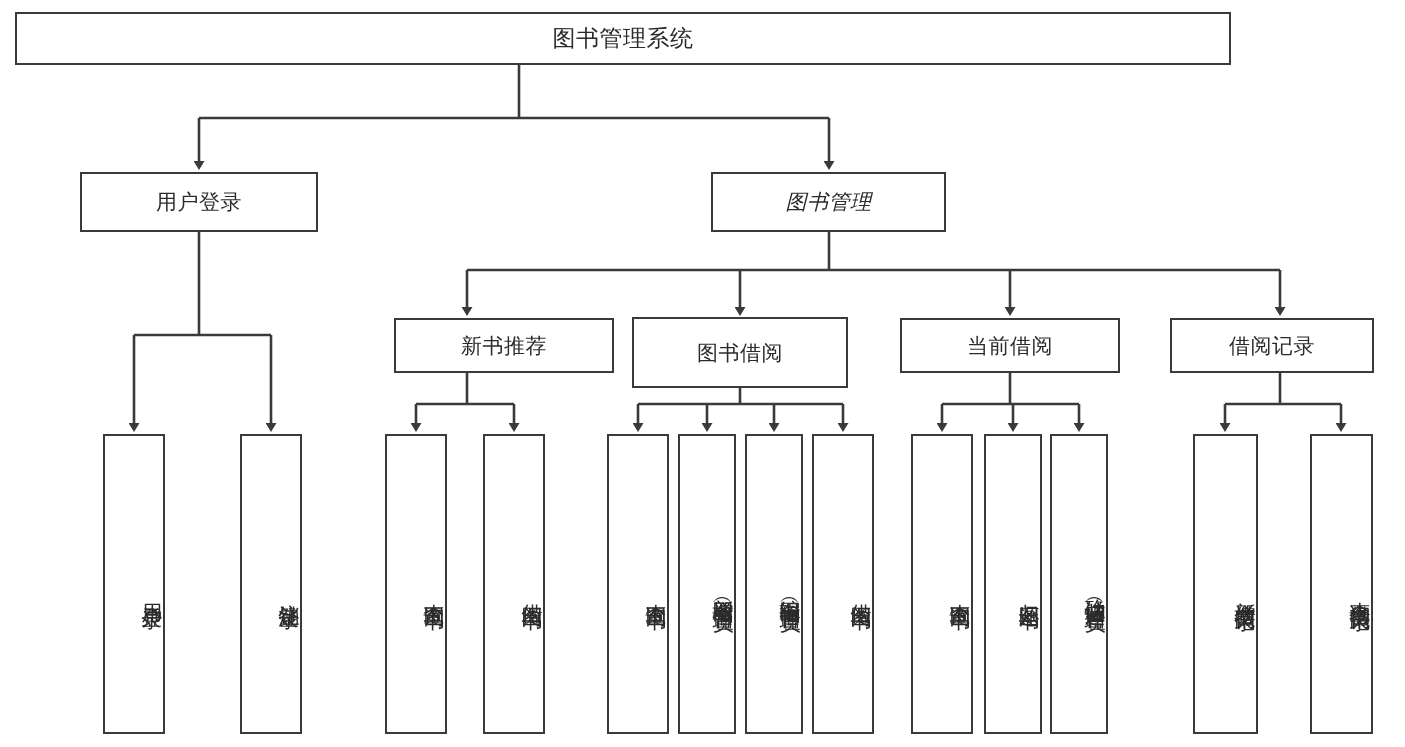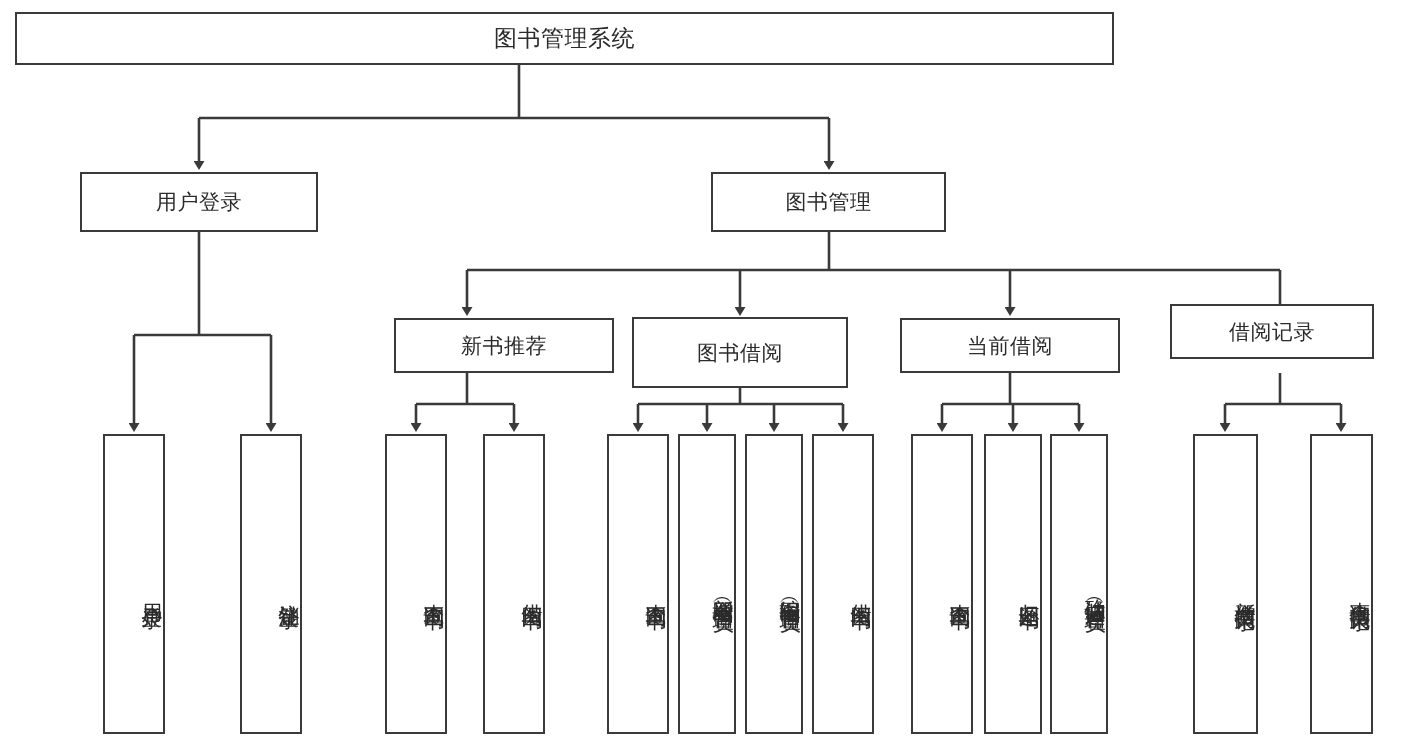--- a/index.html
+++ b/index.html
@@ -111,29 +111,29 @@
       <path d="M1013,404 L1013,424" marker-end="url(#arrow)"></path>
       <path d="M1079,404 L1079,424" marker-end="url(#arrow)"></path>
 
       <path d="M1280,373 L1280,404"></path>
       <path d="M1225,404 L1341,404"></path>
       <path d="M1225,404 L1225,424" marker-end="url(#arrow)"></path>
       <path d="M1341,404 L1341,424" marker-end="url(#arrow)"></path>
     </g>
   </svg>
 
-  <div class="node horiz" id="title-node" style="left:15px; top:12px; width:1099px; height:53px;">图书管理系统</div>
+  <div class="node horiz" id="title-node" style="left:15px; top:12px; width:1216px; height:53px;">图书管理系统</div>
 
   <div class="node horiz" style="left:80px; top:172px; width:238px; height:60px;">用户登录</div>
-  <div class="node horiz" style="left:711px; top:172px; width:235px; height:60px;">图书管理</div>
+  <div class="node horiz" style="left:711px; top:172px; width:235px; height:60px;font-style:italic;">图书管理</div>
 
   <div class="node horiz" style="left:358px; top:318px; width:220px; height:55px;margin-left:36px;">新书推荐</div>
   <div class="node horiz" style="left:632px; top:317px; width:216px; height:71px;">图书借阅</div>
   <div class="node horiz" style="left:900px; top:318px; width:220px; height:55px;">当前借阅</div>
-  <div class="node horiz" style="left:1170px; top:304px; width:204px; height:55px;">借阅记录</div>
+  <div class="node horiz" style="left:1170px; top:318px; width:204px; height:55px;">借阅记录</div>
 
   <div class="node vert" style="left:103px; top:434px; width:62px; height:300px;">用户登录</div>
   <div class="node vert" style="left:240px; top:434px; width:62px; height:300px;">注销登录</div>
 
   <div class="node vert" style="left:385px; top:434px; width:62px; height:300px;">查询图书</div>
   <div class="node vert" style="left:483px; top:434px; width:62px; height:300px;">借阅图书</div>
 
   <div class="node vert" style="left:607px; top:434px; width:62px; height:300px;">查询图书</div>
   <div class="node vert" style="left:678px; top:434px; width:58px; height:300px;">新增图书（管理员）</div>
   <div class="node vert" style="left:745px; top:434px; width:58px; height:300px;">编辑图书（管理员）</div>

